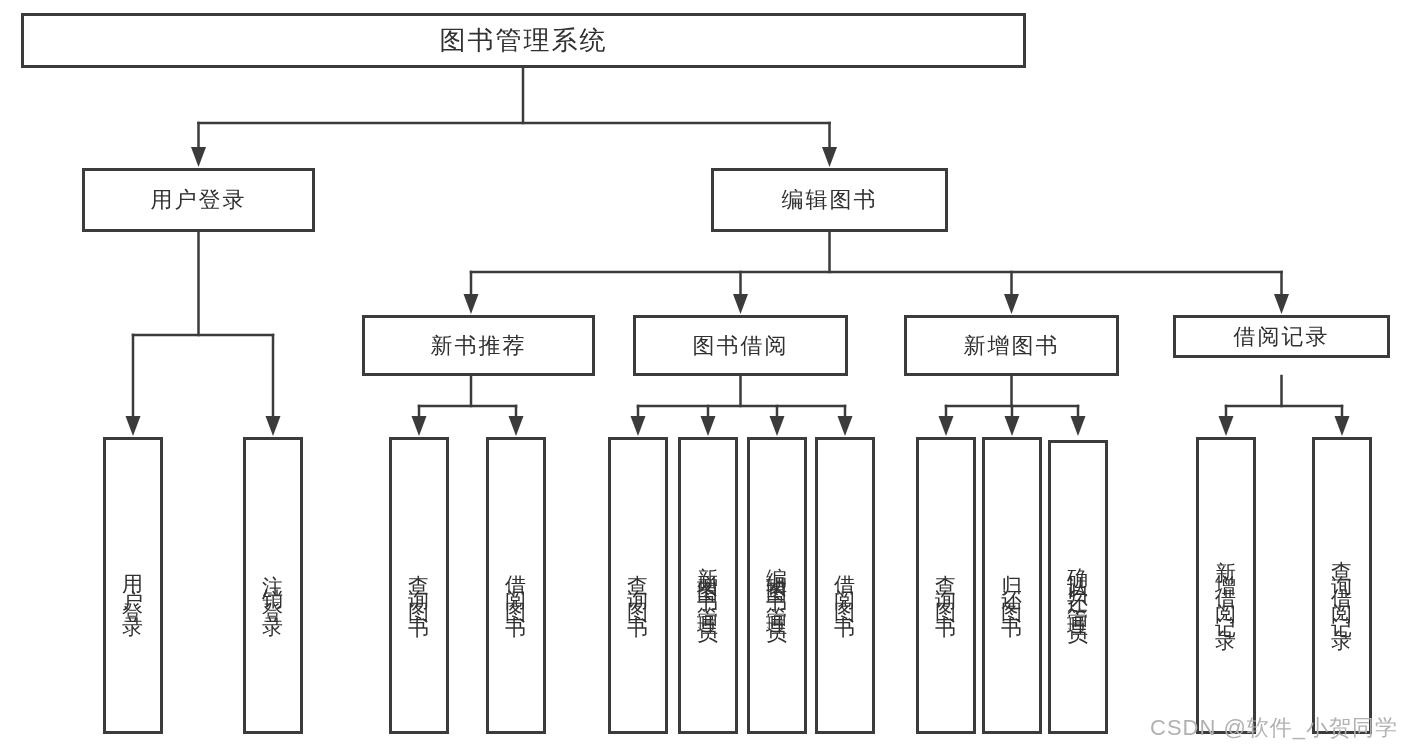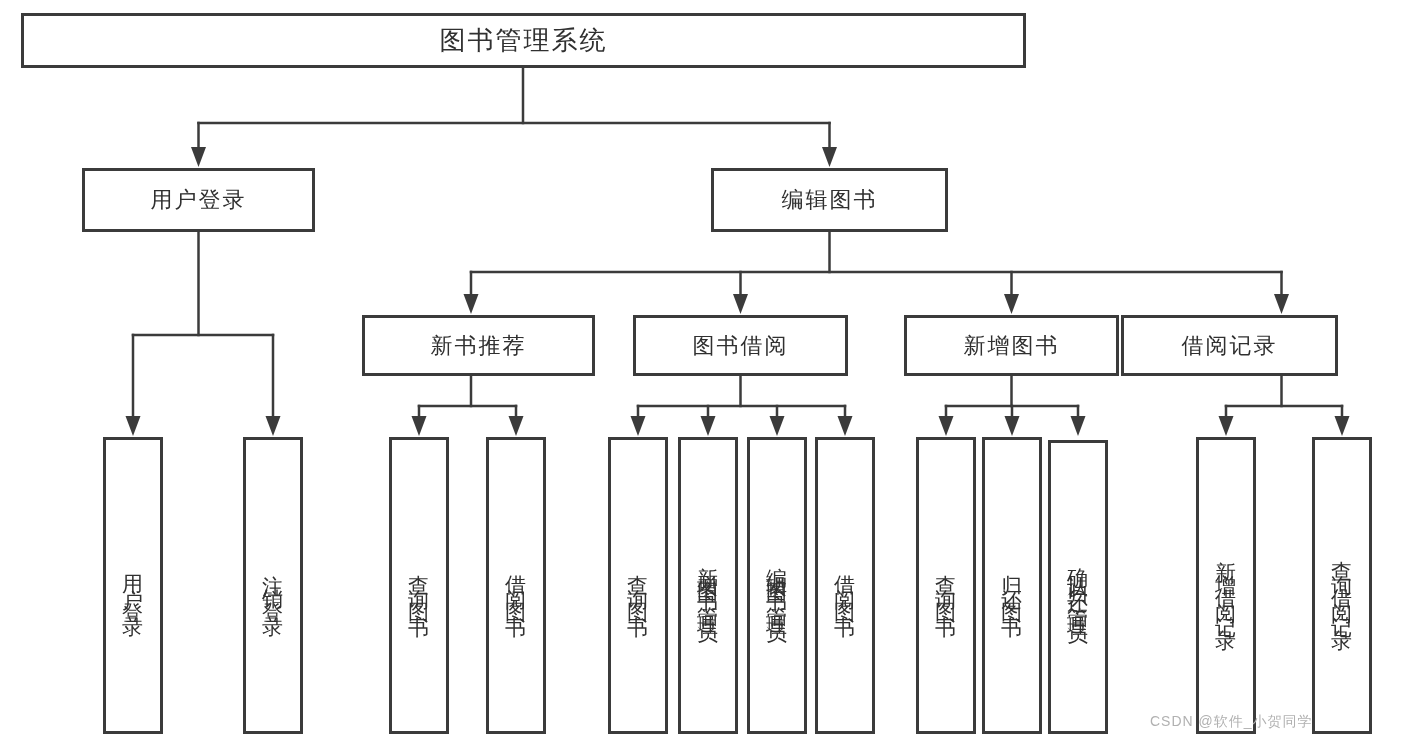--- a/index.html
+++ b/index.html
@@ -34,21 +34,21 @@
   .v{
     writing-mode:vertical-rl;
     font-size:21px;
     letter-spacing:14px;
     line-height:1;
   }
   .v.tight{letter-spacing:8px;}
   .watermark{
     position:absolute;
     left:1150px;top:713px;
-    font-size:14px;
+    font-size:22px;
     letter-spacing:1px;
     color:var(--watermark);
     z-index:3;
     white-space:nowrap;
   }
 </style>
 </head>
 <body>
 
 <div class="canvas">
@@ -130,21 +130,21 @@
   </svg>
 
   <div class="node h root-node" style="left:21px;top:13px;width:1005px;height:55px">图书管理系统</div>
 
   <div class="node h" style="left:82px;top:168px;width:233px;height:64px">用户登录</div>
   <div class="node h" style="left:711px;top:168px;width:237px;height:64px">编辑图书</div>
 
   <div class="node h" style="left:362px;top:315px;width:233px;height:61px">新书推荐</div>
   <div class="node h" style="left:633px;top:315px;width:215px;height:61px">图书借阅</div>
   <div class="node h" style="left:904px;top:315px;width:215px;height:61px">新增图书</div>
-  <div class="node h" style="left:1121px;top:315px;width:217px;height:61px">借阅记录</div>
+  <div class="node h" style="left:1173px;top:315px;width:217px;height:43px">借阅记录</div>
 
   <div class="node v" style="left:103px;top:437px;width:60px;height:297px">用户登录</div>
   <div class="node v" style="left:243px;top:437px;width:60px;height:297px">注销登录</div>
 
   <div class="node v" style="left:389px;top:437px;width:60px;height:297px">查询图书</div>
   <div class="node v" style="left:486px;top:437px;width:60px;height:297px">借阅图书</div>
 
   <div class="node v" style="left:608px;top:437px;width:60px;height:297px">查询图书</div>
   <div class="node v tight" style="left:678px;top:437px;width:60px;height:297px">新增图书（管理员）</div>
   <div class="node v tight" style="left:747px;top:437px;width:60px;height:297px">编辑图书（管理员）</div>

